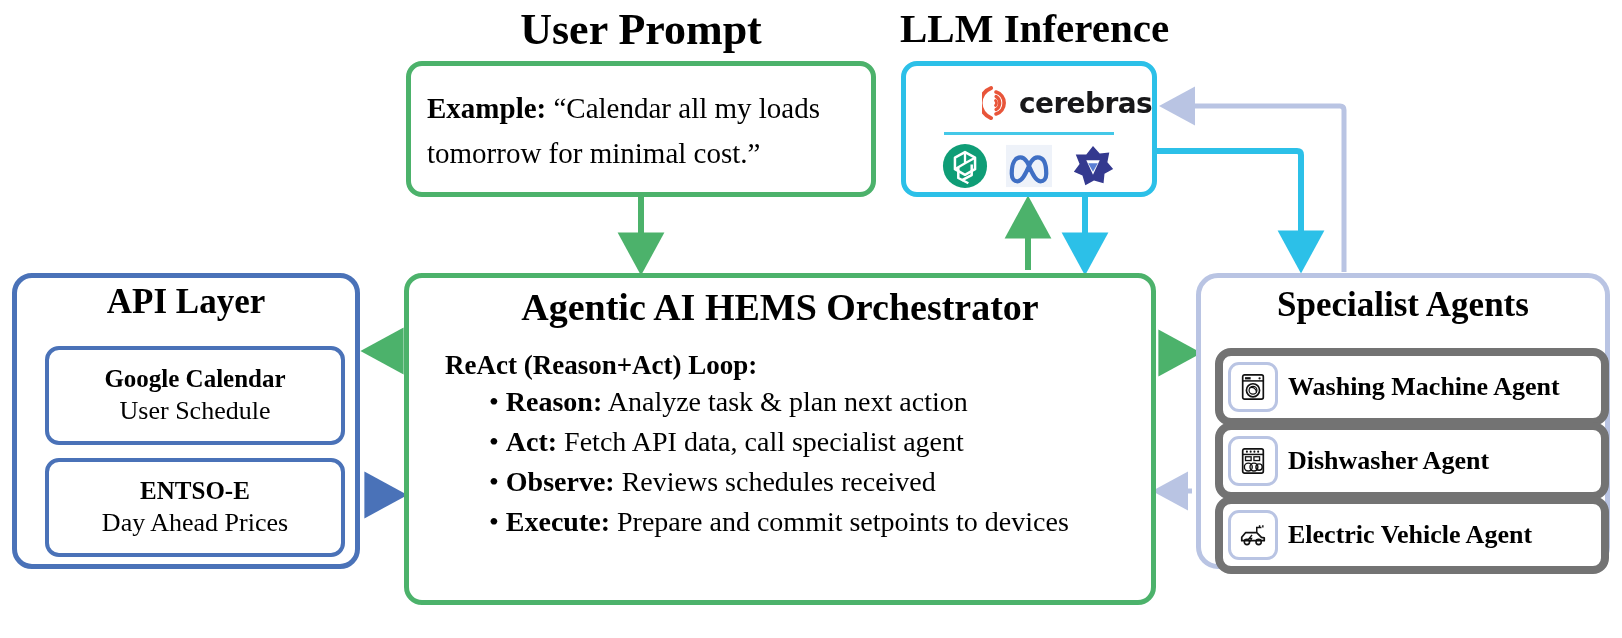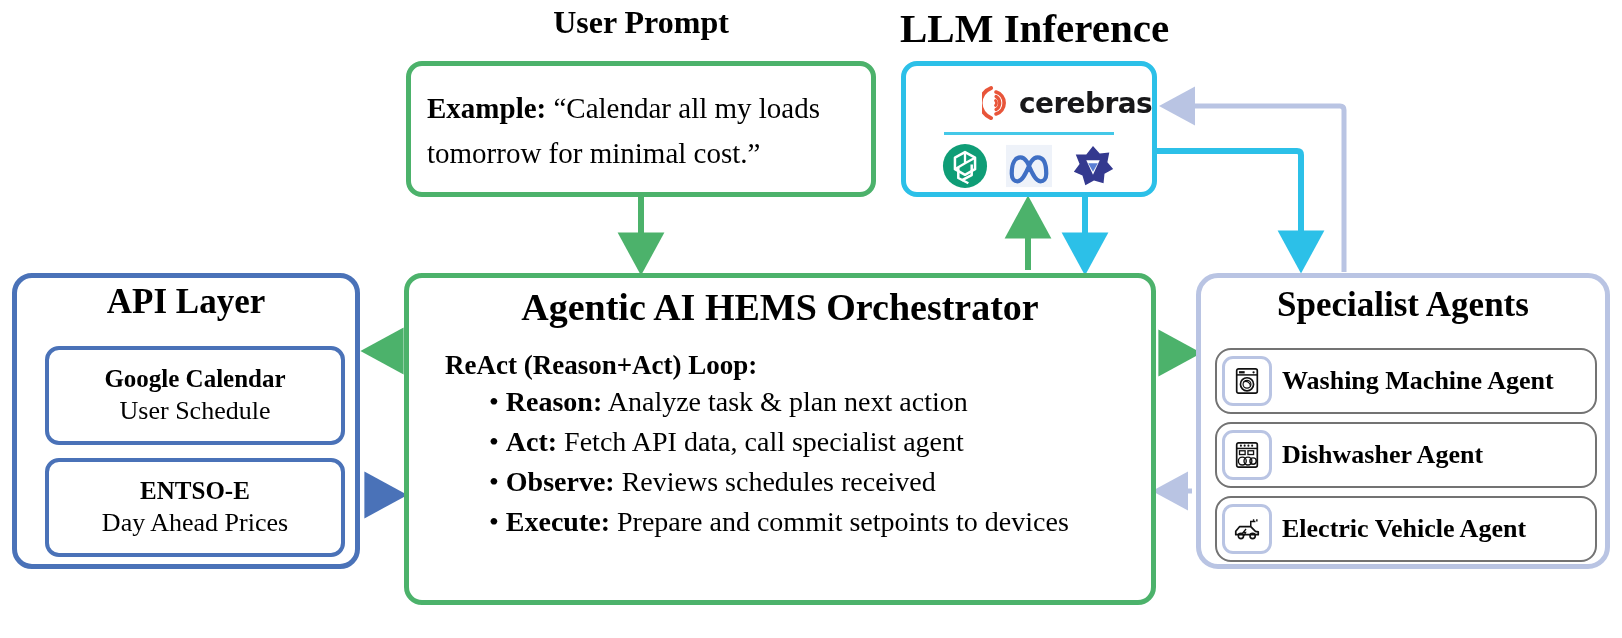--- a/index.html
+++ b/index.html
@@ -10,21 +10,21 @@
   
   #wires{position:absolute;left:0;top:0;width:1622px;height:638px;}
 
   
   .box{position:absolute;box-sizing:border-box;background:#fff;}
 
   .caption{position:absolute;font-weight:bold;text-align:center;
            font-family:"Liberation Serif", serif;color:#000;white-space:nowrap;}
 
   
-  #prompt-title{left:406px;top:4px;width:470px;font-size:32px;}
+  #prompt-title{left:406px;top:4px;width:470px;font-size:44px;}
   #prompt-box{left:406px;top:61px;width:470px;height:136px;
               border:5px solid #4cb26b;border-radius:16px;}
   #prompt-box .ptext{position:absolute;left:16px;top:20px;right:12px;
                      font-size:29px;line-height:45px;}
   .b{font-weight:bold;}
 
   
   #llm-title{left:900px;top:4px;width:256px;font-size:41px;}
   #llm-box{left:901px;top:61px;width:256px;height:136px;
            border:5px solid #2cc0e8;border-radius:16px;}
@@ -56,21 +56,21 @@
   #orch-body{position:absolute;left:36px;top:70px;right:10px;}
   #orch-loop{font-size:27px;font-weight:bold;line-height:34px;}
   .bullet{font-size:28px;line-height:40px;padding-left:44px;}
   .bullet .dot{display:inline-block;margin-right:7px;}
 
   
   #agents-box{left:1196px;top:273px;width:414px;height:296px;
               border:5px solid #b9c4e3;border-radius:22px;}
   #agents-title{left:1196px;top:285px;width:414px;font-size:35px;}
   .agent-card{position:absolute;left:14px;width:378px;height:62px;
-              border:2px solid #737373;border-radius:16px;background:#fff;
+              border:8px solid #737373;border-radius:16px;background:#fff;
               display:flex;align-items:center;}
   #agent-card-0{top:70px;}
   #agent-card-1{top:144px;}
   #agent-card-2{top:218px;}
   .agent-icon{width:44px;height:44px;margin-left:5px;margin-right:10px;
               border:3px solid #b9c4e3;border-radius:11px;background:#fff;
               display:flex;align-items:center;justify-content:center;flex:0 0 auto;}
   .agent-label{font-size:26px;font-weight:bold;line-height:30px;}
 </style>
 </head>

